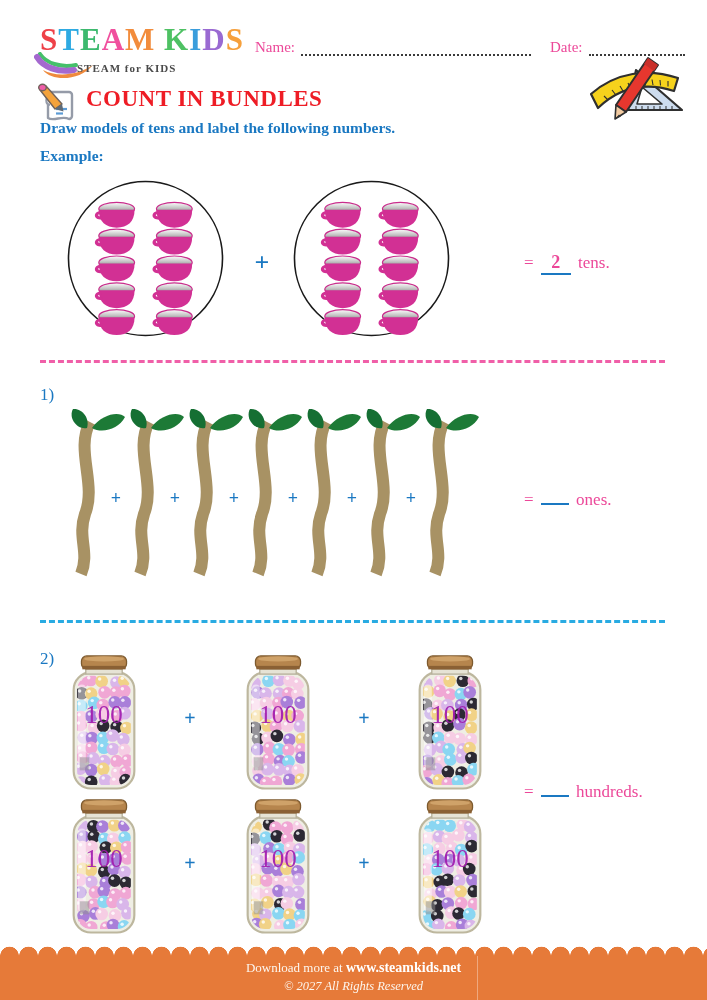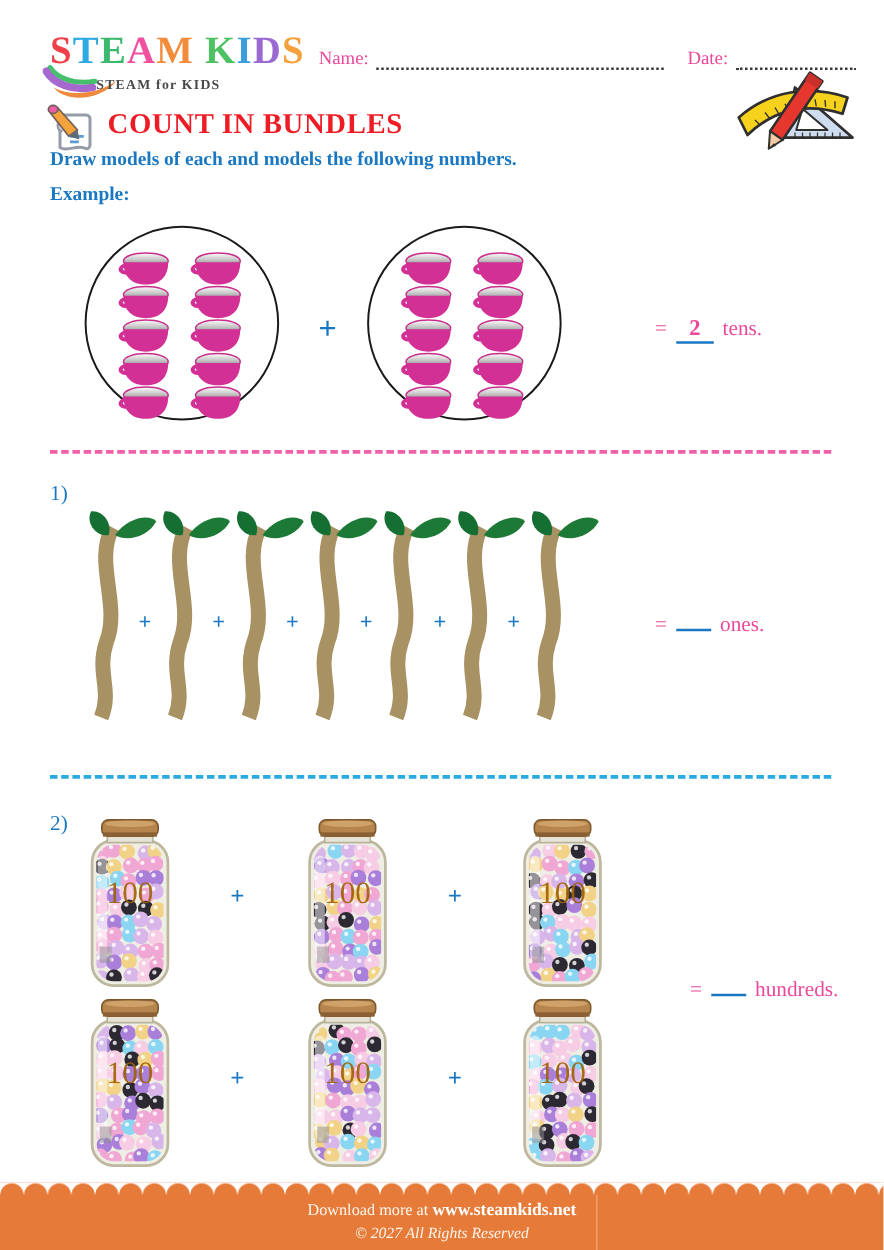--- a/index.html
+++ b/index.html
@@ -37,21 +37,21 @@
   .q-num{position:absolute;font-size:17px;color:#1a78c2;}
 
   
   .divider{position:absolute;left:40px;width:625px;border-top:3px dashed;}
   .divider.pink{border-color:#f05fa8;}
   .divider.blue{border-color:#29abe2;}
 
   
   .jar{position:absolute;width:78px;height:137px;}
   .jar-label{position:absolute;left:50%;top:44%;transform:translate(-50%,-50%);
-             font-size:25px;color:#a16207;opacity:.92;}
+             font-size:25px;color:#a21caf;opacity:.92;}
 
   
   .footer{position:absolute;left:0;right:0;top:946px;height:54px;}
   .footer-scallop{position:absolute;left:0;right:0;top:0;height:10px;
       background-image:radial-gradient(circle at 9.5px 10px, #e67a39 9px, rgba(0,0,0,0) 9.6px);
       background-size:19px 10px;background-repeat:repeat-x;}
   .footer-body{position:absolute;left:0;right:0;top:10px;bottom:0;background:#e67a39;}
   .footer-line1{position:absolute;left:0;right:0;top:14px;text-align:center;color:#fdf6ee;font-size:13px;}
   .footer-line1 b{font-size:14px;color:#ffffff;}
   .footer-line2{position:absolute;left:0;right:0;top:33px;text-align:center;color:#fdf6ee;
@@ -92,21 +92,21 @@
     <path d="M14,9 h19 a3,3 0 0 1 3,3 v21 a3,3 0 0 1 -3,3 c-7,-4 -15,3 -21,-1 l0,-22 Z" fill="#ffffff" stroke="#959ba8" stroke-width="2.4" stroke-linejoin="round"></path>
     <path d="M14,13 c-5,1 -5,8 0,9" fill="#e8eaf0" stroke="#959ba8" stroke-width="2"></path>
     <line x1="20" y1="26" x2="31" y2="26" stroke="#5b9bd5" stroke-width="2.2"></line>
     <line x1="20" y1="30.5" x2="27" y2="30.5" stroke="#5b9bd5" stroke-width="2.2"></line>
     <path d="M4,7 L10,3 L26,21 L19,26 Z" fill="#f4a33c" stroke="#70625a" stroke-width="1.4" stroke-linejoin="round"></path>
     <path d="M19,26 L26,21 L27.5,28.5 Z" fill="#5f6b77"></path>
     <ellipse cx="6.5" cy="4.5" rx="3.8" ry="3.2" fill="#ef5da8" stroke="#70625a" stroke-width="1.4"></ellipse>
   </svg>
   <h1 class="page-title">COUNT IN BUNDLES</h1>
 
-  <p class="instruction">Draw models of each and models the following numbers.</p>
+  <p class="instruction">Draw models of tens and label the following numbers.</p>
   <p class="example-label">Example:</p>
 
   <div id="example-circles">
       <div class="abs" style="left: 66px; top: 179px;"><svg width="159" height="159" viewBox="0 0 160 160">
       <defs>
             <linearGradient id="cupGrad0" x1="0" y1="0" x2="0" y2="1">
         <stop offset="0" stop-color="#fdfdfd"></stop>
               <stop offset=".45" stop-color="#c2c2c2"></stop>
         <stop offset="1" stop-color="#5f5f5f"></stop>
             </linearGradient>
@@ -983,21 +983,21 @@
         <rect x="15" y="34" width="9" height="96" rx="4.5" fill="#ffffff" opacity=".5"></rect>
         <rect x="17" y="118" width="11" height="15" fill="#8f8f8f" opacity=".5"></rect>
         <rect x="10" y="20" width="70" height="134" rx="20" fill="none" stroke="#bdb79e" stroke-width="2.5"></rect>
         <rect x="24" y="13" width="42" height="9" fill="#e6e3d5" stroke="#b5b09a" stroke-width="1.5"></rect>
         <rect x="19" y="1" width="52" height="15" rx="6" fill="#b6854d" stroke="#7d5a2e" stroke-width="1.5"></rect>
         <ellipse cx="45" cy="4.5" rx="23" ry="3" fill="#cfa269"></ellipse>
         <rect x="20" y="12.5" width="50" height="4" fill="#8a6034"></rect>
       </svg>
       <span class="jar-label">100</span></div>
     </div>
-  <div class="equation" style="left:552px;top:780px">
+  <div class="equation" style="left:524px;top:780px">
     <span>=</span>
     <span class="blank"></span>
     <span>hundreds.</span>
   </div>
 
   <div class="footer">
     <div class="footer-scallop"></div>
     <div class="footer-body"></div>
     <div class="footer-divider"></div>
     <div class="footer-line1"><span>Download more at </span><b>www.steamkids.net</b></div>

